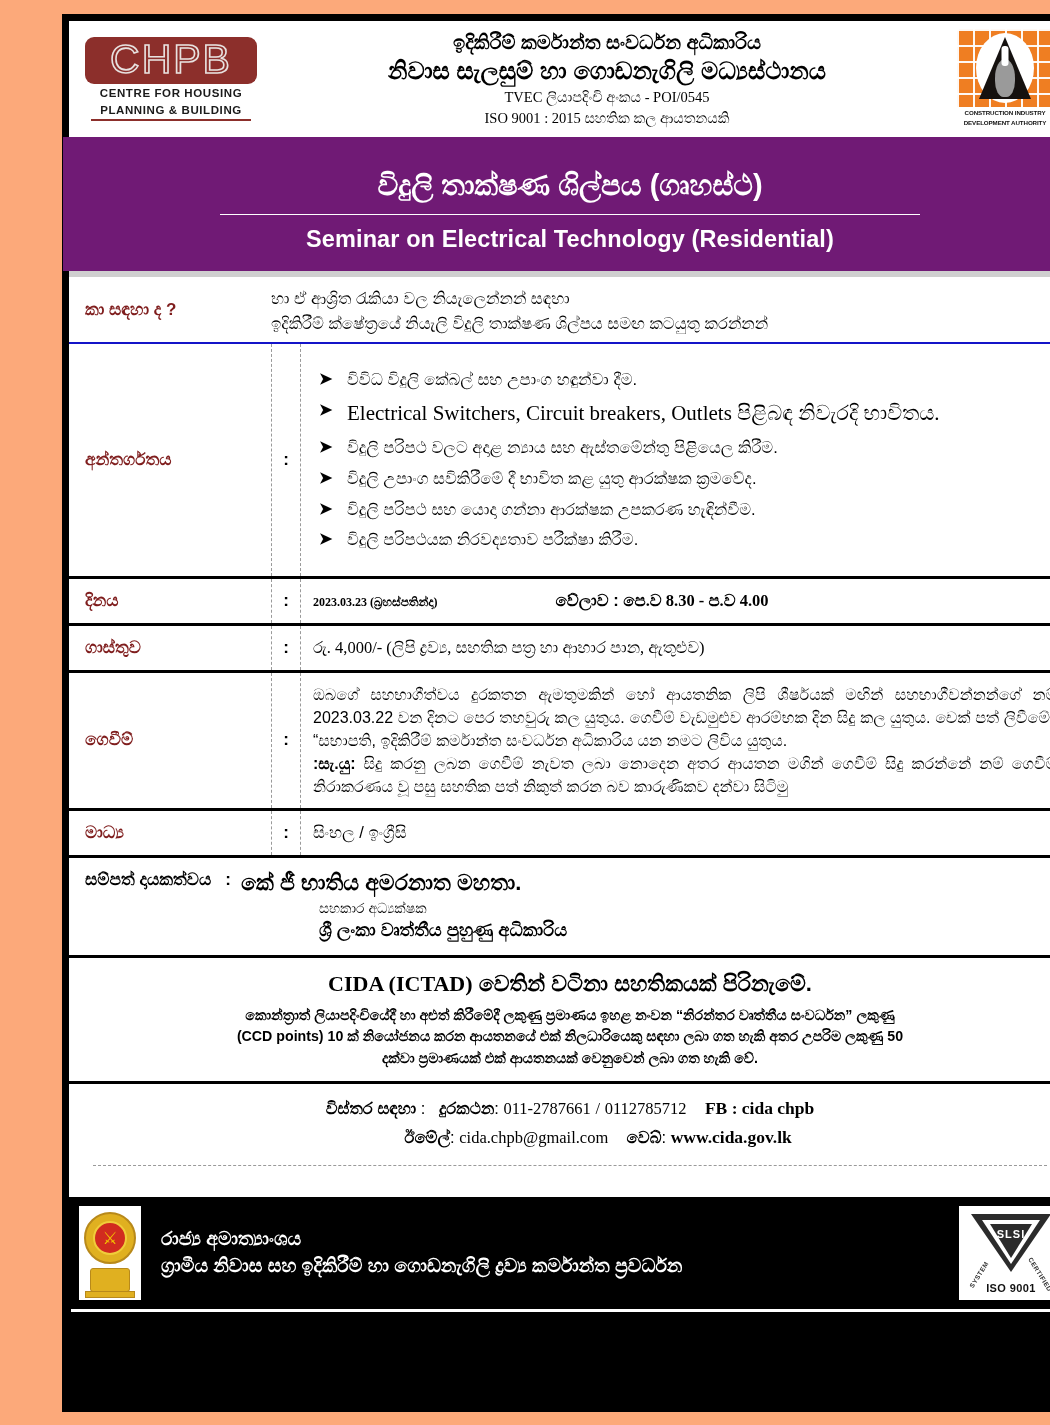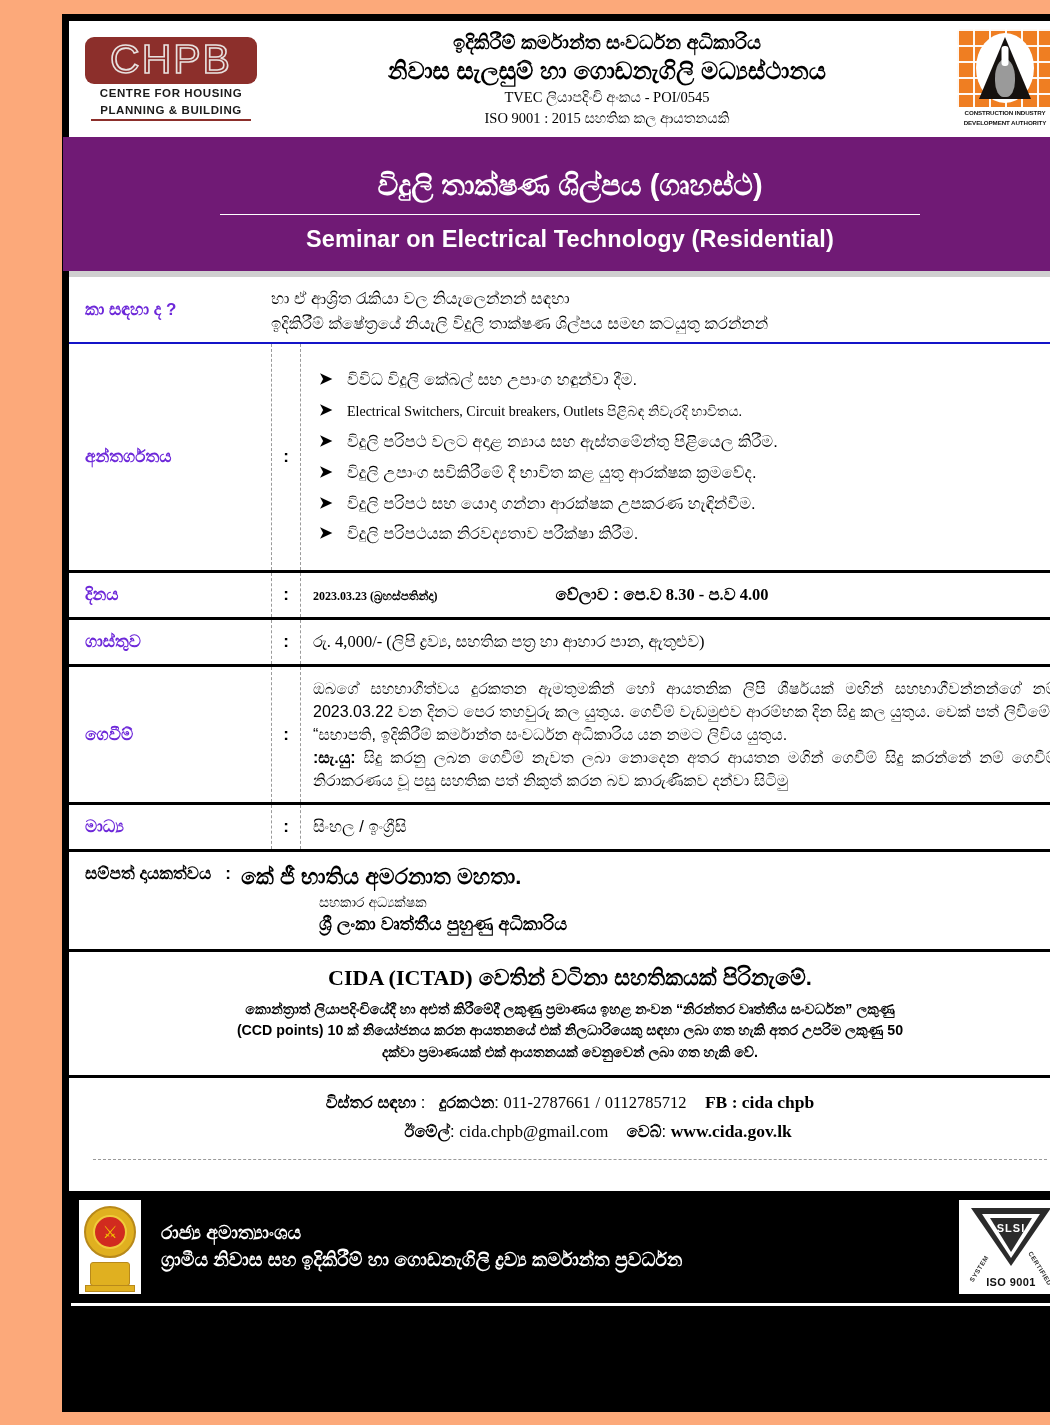--- a/index.html
+++ b/index.html
@@ -188,21 +188,21 @@
     display: flex;
     align-items: stretch;
     position: relative;
     background: #fff;
   }
   .col-label {
     flex: 0 0 196px;
     padding: 10px 4px 10px 16px;
     font-size: 17px;
     font-weight: bold;
-    color: #6d28d9;
+    color: #7f1d1d;
     display: flex;
     align-items: center;
   }
   .col-colon {
     flex: 0 0 42px;
     position: relative;
     display: flex;
     align-items: center;
     justify-content: center;
     font-size: 17px;
@@ -244,21 +244,21 @@
     margin: 9px 0;
     font-size: 16.5px;
     line-height: 1.32;
   }
   .bullets li .arrow {
     position: absolute;
     left: 6px; top: -1px;
     font-size: 16px;
     font-weight: bold;
   }
-  .bullet-en { font-family: "Liberation Serif", serif; font-size: 14px; }
+  .bullet-en { font-family: "Liberation Serif", serif; font-size: 21px; }
 
   
   .date-flex { display: flex; align-items: baseline; }
   .date-val {
     font-family: "Liberation Serif", serif;
     font-size: 12px;
     font-weight: bold;
   }
   .time-block {
     margin-left: 118px;

